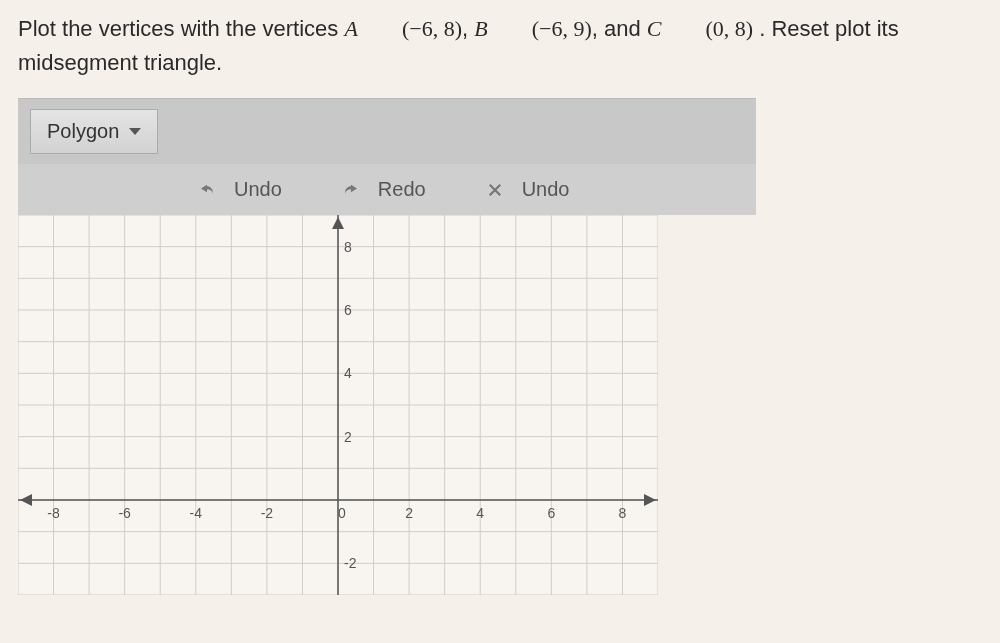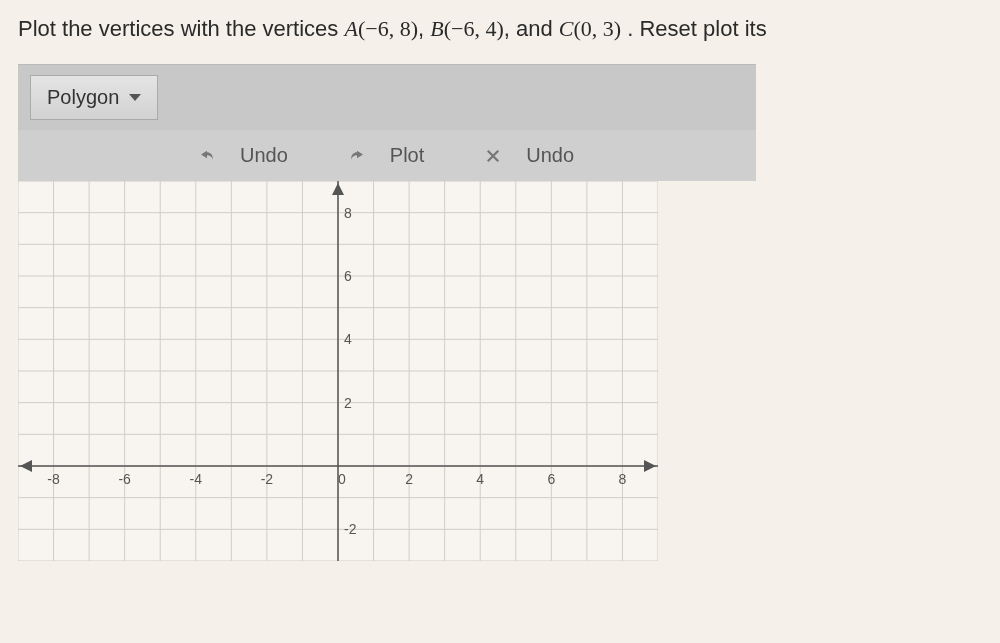--- a/index.html
+++ b/index.html
@@ -20,20 +20,21 @@
       font-size: 22px;
       line-height: 1.55;
       color: #2a2a2a;
     }
     .question-text .math {
       font-family: 'Times New Roman', serif;
       font-style: italic;
     }
     .question-text .num {
       font-style: normal;
+      margin-left: 44px;
     }
     .workspace {
       margin-left: 18px;
       width: 738px;
     }
     .tool-row {
       background: #c8c8c8;
       padding: 10px 12px;
       border-top: 1px solid #bbb;
     }
@@ -60,21 +61,21 @@
       padding: 14px 10px;
       display: flex;
       gap: 60px;
       font-size: 20px;
       color: #555;
       padding-left: 180px;
     }
     .action-btn {
       display: inline-flex;
       align-items: center;
-      gap: 24px;
+      gap: 18px;
       cursor: pointer;
       color: #555;
     }
     .action-btn svg {
       width: 18px;
       height: 18px;
     }
     .graph-area {
       background: #f8f5f0;
       width: 640px;
@@ -98,22 +99,23 @@
       font-size: 14px;
       fill: #555;
       font-family: Arial, sans-serif;
     }
   </style>
 </head>
 <body>
 
 <div class="question-text">
   <span>Plot the vertices with the vertices </span>
-  <span class="math">A</span><span class="math num">(−6, 8)</span><span>, </span><span class="math">B</span><span class="math num">(−6, 4)</span><span>, and </span><span class="math">C</span><span class="math num">(0, 3)</span><span> .  Reset plot its</span>
+  <span class="math">A</span><span class="math num">(−6, 8)</span><span>, </span><span class="math">B</span><span class="math num">(−6, 9)</span><span>, and </span><span class="math">C</span><span class="math num">(0, 8)</span><span> .  Reset plot its</span>
   <br>
+  <span>midsegment triangle.</span>
 </div>
 
 <div class="workspace">
 
   <div class="tool-row">
     <div class="polygon-dropdown">
       <span>Polygon</span>
       <span class="caret"></span>
     </div>
   </div>
@@ -122,21 +124,21 @@
     <div class="action-btn">
       <svg viewBox="0 0 24 24">
           <path d="M12 5 L4 10 L12 15 L12 11 C16 11 19 13 20 17 C20 10 16 7 12 7 Z" fill="#777"></path>
         </svg>
       <span>Undo</span>
     </div>
     <div class="action-btn">
       <svg viewBox="0 0 24 24">
           <path d="M12 5 L20 10 L12 15 L12 11 C8 11 5 13 4 17 C4 10 8 7 12 7 Z" fill="#777"></path>
         </svg>
-      <span>Plot</span>
+      <span>Redo</span>
     </div>
     <div class="action-btn">
       <svg viewBox="0 0 24 24">
           <path d="M5 5 L19 19 M19 5 L5 19" stroke="#777" stroke-width="3" fill="none"></path>
         </svg>
       <span>Undo</span>
     </div>
   </div>
 
   <div class="graph-area">

